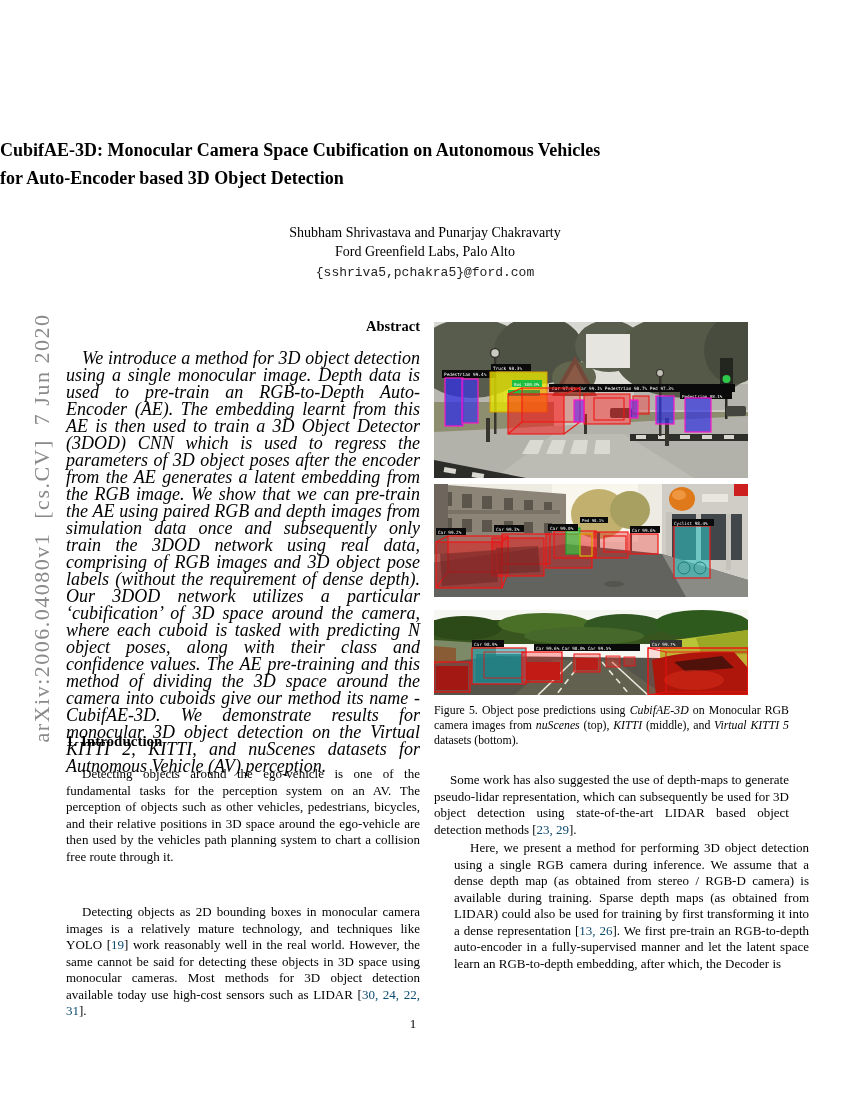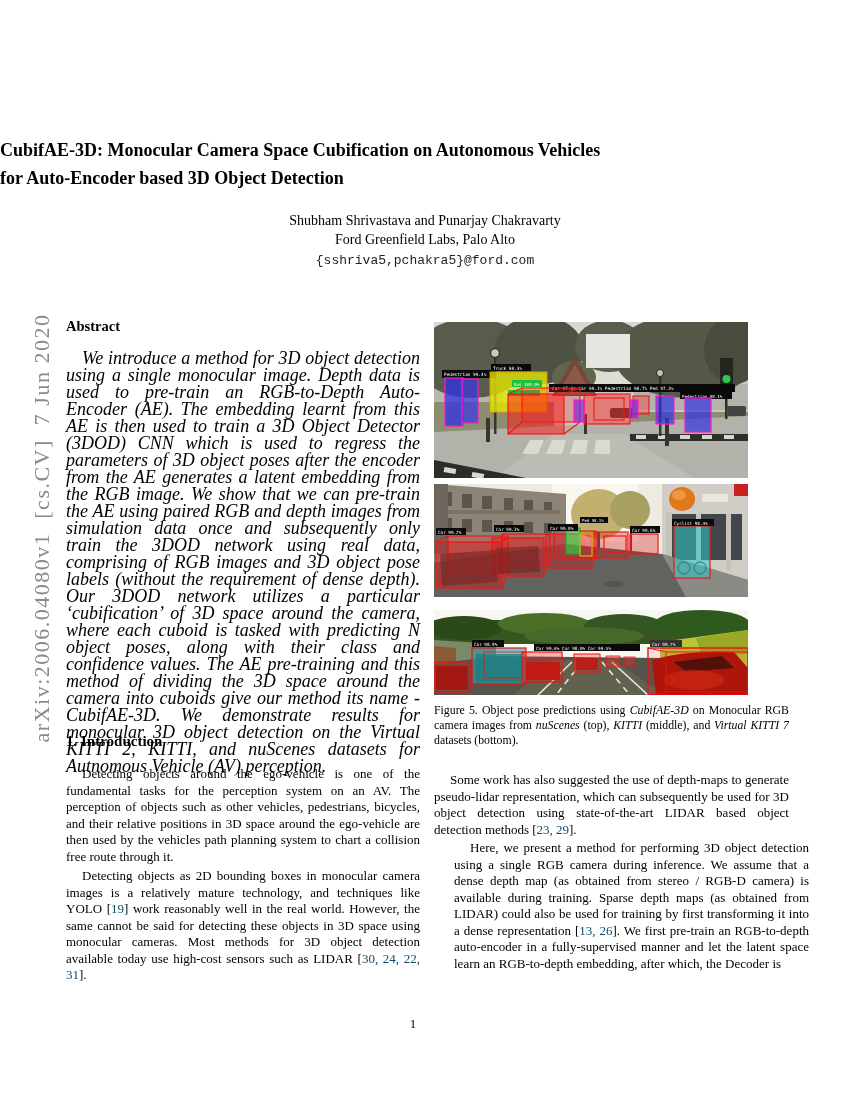--- a/index.html
+++ b/index.html
@@ -6,35 +6,35 @@
   .page { position:relative; width:850px; height:1100px; background:#ffffff; overflow:hidden;
           font-family:"Liberation Serif", serif; color:#000; }
 
   .arxiv-side { position:absolute; left:42px; top:528px;
                 transform:translate(-50%,-50%) rotate(-90deg);
                 font-size:22px; letter-spacing:1.5px; color:#8a8a8a; white-space:pre; }
 
   .title { position:absolute; top:136px; left:0; width:850px; 
            font-weight:bold; font-size:18px; line-height:28px; }
 
-  .authors-block { position:absolute; top:211px; left:0; width:850px; text-align:center; }
+  .authors-block { position:absolute; top:223px; left:0; width:850px; text-align:center; }
   .author-names { font-size:14px; line-height:19px; }
   .affiliation  { font-size:14px; line-height:19px; }
   .email { font-family:"Liberation Mono", monospace; font-size:13px; margin-top:4px; color:#222; }
 
-  .abstract-head { position:absolute; left:66px; top:318px; width:354px; text-align:left;
+  .abstract-head { position:absolute; left:66px; top:318px; width:354px; text-align:right;
                    font-weight:bold; font-size:14.5px; }
   .abstract-body { position:absolute; left:66px; top:350px; width:354px;
                    font-style:italic; font-size:18px; line-height:17px;
                    text-align:justify; text-indent:16px; }
 
   .intro-head { position:absolute; left:66px; top:733px; font-size:15px; font-weight:bold; }
   .para { font-size:13px; line-height:16.5px; text-align:justify; text-indent:16px; margin:0; }
   .intro-p1 { position:absolute; left:66px; top:766px; width:354px; }
-  .intro-p2 { position:absolute; left:66px; top:868px; width:354px; }
+  .intro-p2 { position:absolute; left:66px; top:904px; width:354px; }
 
   .fig-img { position:absolute; left:434px; display:block; }
   .fig-caption { position:absolute; left:434px; top:703px; width:355px;
                  font-size:11.8px; line-height:15px; text-align:justify; }
   .right-p1 { position:absolute; left:434px; top:772px; width:355px; }
   .right-p2 { position:absolute; left:434px; top:840px; width:355px;margin-left:20px; }
 
   .cite { color:#0c4a6e; }
   .it { font-style:italic; }
 
@@ -303,21 +303,21 @@
     </g>
 
     <rect x="38" y="30" width="32" height="7" fill="#0a0a0a"></rect>
     <text x="40" y="35.5" font-size="4.3" fill="#ffffff">Car 98.9%</text>
     <rect x="100" y="34" width="106" height="7" fill="#0a0a0a"></rect>
     <text x="102" y="39.5" font-size="4.3" fill="#ffffff">Car 99.6%  Car 98.0%  Car 99.5%</text>
     <rect x="216" y="30" width="32" height="7" fill="#333330"></rect>
     <text x="218" y="35.5" font-size="4.3" fill="#ffffff">Car 99.7%</text>
   </svg>
 
-  <div class="fig-caption"><span>Figure 5. Object pose predictions using </span><span class="it">CubifAE-3D</span><span> on Monocular RGB camera images from </span><span class="it">nuScenes</span><span> (top), </span><span class="it">KITTI</span><span> (middle), and </span><span class="it">Virtual KITTI 7</span><span> datasets (bottom).</span></div>
+  <div class="fig-caption"><span>Figure 5. Object pose predictions using </span><span class="it">CubifAE-3D</span><span> on Monocular RGB camera images from </span><span class="it">nuScenes</span><span> (top), </span><span class="it">KITTI</span><span> (middle), and </span><span class="it">Virtual KITTI 5</span><span> datasets (bottom).</span></div>
 
   <p class="para right-p1"><span>Some work has also suggested the use of depth-maps to generate pseudo-lidar representation, which can subsequently be used for 3D object detection using state-of-the-art LIDAR based object detection methods [</span><span class="cite">23, 29</span><span>].</span></p>
 
   <p class="para right-p2"><span>Here, we present a method for performing 3D object detection using a single RGB camera during inference. We assume that a dense depth map (as obtained from stereo / RGB-D camera) is available during training. Sparse depth maps (as obtained from LIDAR) could also be used for training by first transforming it into a dense representation [</span><span class="cite">13, 26</span><span>]. We first pre-train an RGB-to-depth auto-encoder in a fully-supervised manner and let the latent space learn an RGB-to-depth embedding, after which, the Decoder is</span></p>
 
   <div class="page-num">1</div>
 
 </div>
 
 </body></html>

